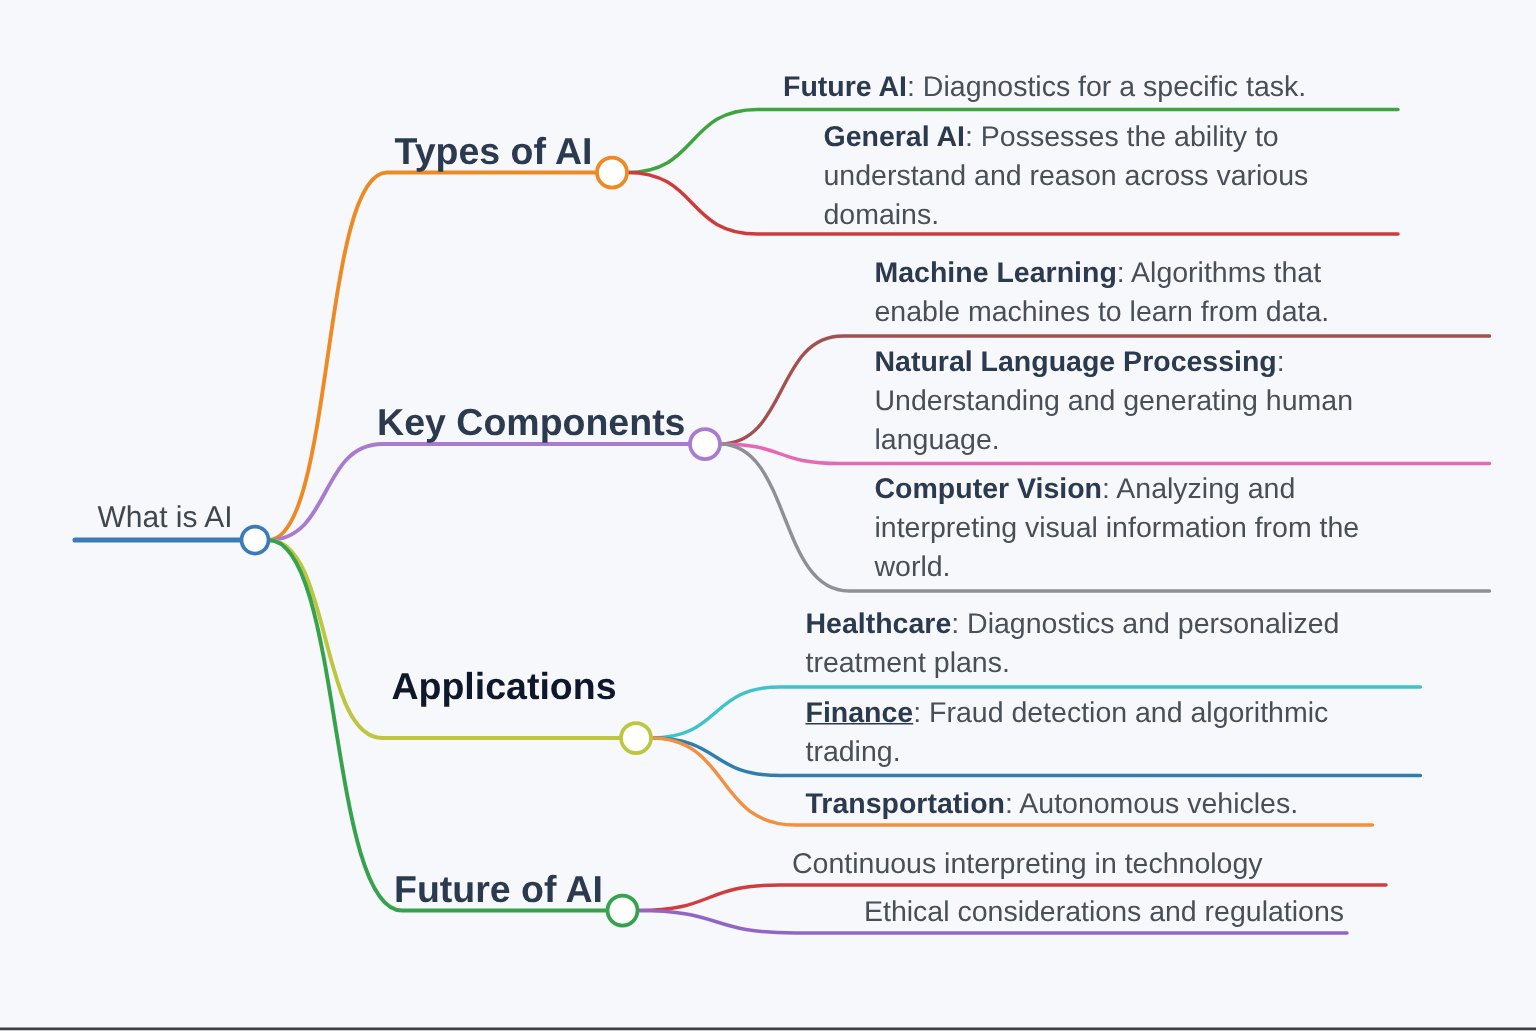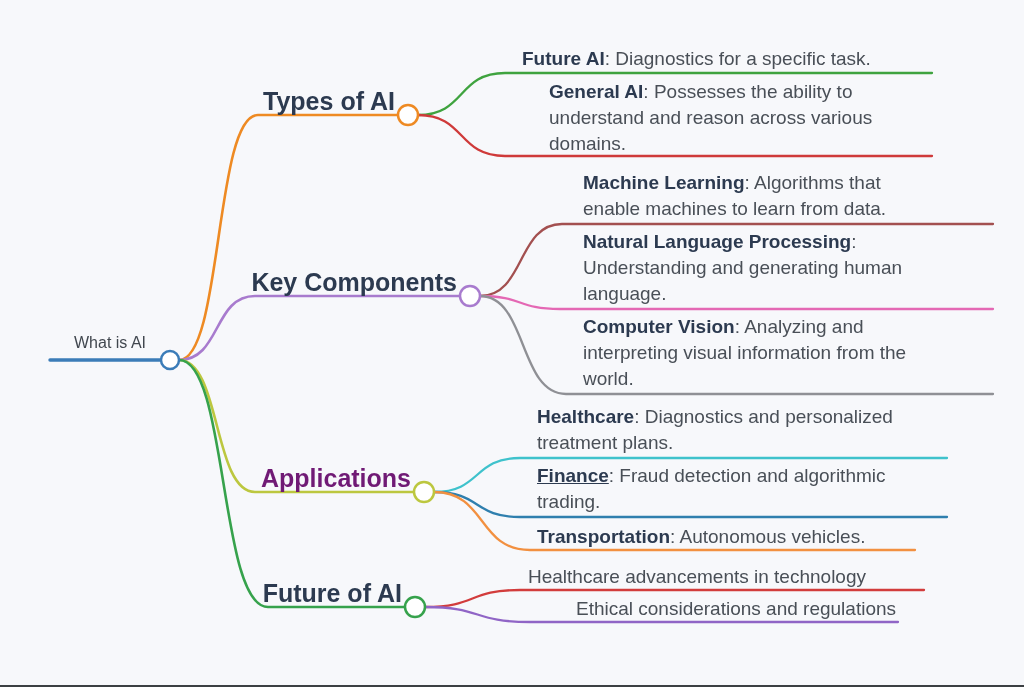--- a/index.html
+++ b/index.html
@@ -1,20 +1,20 @@
 <!DOCTYPE html>
 <html><head>
 <meta charset="utf-8">
 <style>
   html,body{margin:0;padding:0;}
   body{font-family:"Liberation Sans","DejaVu Sans",sans-serif;}
   #stage{position:relative;width:1024px;height:687px;overflow:hidden;}
   #links{position:absolute;left:0;top:0;}
   .node-label{position:absolute;white-space:nowrap;font-weight:bold;font-size:25px;text-align:right;cursor:pointer;}
-  .root-label{position:absolute;font-size:16px;text-align:center;cursor:pointer;}
+  .root-label{position:absolute;font-size:20px;text-align:center;cursor:pointer;}
   .leaf{position:absolute;font-size:19px;line-height:26px;cursor:pointer;}
   .leaf .term{font-weight:bold;}
   .bottom-edge{position:absolute;left:0;bottom:0;width:100%;height:2px;}
 </style>
 </head>
 <body>
 
 <div id="stage" style="background: rgb(247, 248, 251);">
   <svg id="links" width="1024" height="687">
       <path d="M 50,360 L 161,360" stroke="#3b7cb8" fill="none" stroke-width="3.4" stroke-linecap="round"></path>
@@ -39,23 +39,23 @@
       <circle cx="170" cy="360" r="9" fill="#ffffff" stroke="#3b7cb8" stroke-width="2.5"></circle>
     </svg>
   <div id="nodes">
       <div class="node-label" style="color: rgb(44, 58, 80); right: 629px; top: 87px;">Types of AI</div>
       <div class="leaf" style="left: 522px; top: 46px; width: 430px;"><span class="term" style="color: rgb(44, 58, 80);">Future AI</span><span style="color: rgb(73, 79, 87);">: Diagnostics for a specific task.</span></div>
       <div class="leaf" style="left: 549px; top: 79px; width: 368px;"><span class="term" style="color: rgb(44, 58, 80);">General AI</span><span style="color: rgb(73, 79, 87);">: Possesses the ability to understand and reason across various domains.</span></div>
       <div class="node-label" style="color: rgb(44, 58, 80); right: 567px; top: 268px;">Key Components</div>
       <div class="leaf" style="left: 583px; top: 170px; width: 358px;"><span class="term" style="color: rgb(44, 58, 80);">Machine Learning</span><span style="color: rgb(73, 79, 87);">: Algorithms that enable machines to learn from data.</span></div>
       <div class="leaf" style="left: 583px; top: 229px; width: 375px;"><span class="term" style="color: rgb(44, 58, 80);">Natural Language Processing</span><span style="color: rgb(73, 79, 87);">: Understanding and generating human language.</span></div>
       <div class="leaf" style="left: 583px; top: 314px; width: 375px;"><span class="term" style="color: rgb(44, 58, 80);">Computer Vision</span><span style="color: rgb(73, 79, 87);">: Analyzing and interpreting visual information from the world.</span></div>
-      <div class="node-label" style="color: #701a75; right: 613px; top: 464px;">Applications</div>
+      <div class="node-label" style="color: #0f172a; right: 613px; top: 444px;">Applications</div>
       <div class="leaf" style="left: 537px; top: 404px; width: 405px;"><span class="term" style="color: rgb(44, 58, 80);">Healthcare</span><span style="color: rgb(73, 79, 87);">: Diagnostics and personalized treatment plans.</span></div>
       <div class="leaf" style="left: 537px; top: 463px; width: 400px;"><span class="term" style="color: rgb(44, 58, 80); text-decoration: underline;">Finance</span><span style="color: rgb(73, 79, 87);">: Fraud detection and algorithmic trading.</span></div>
       <div class="leaf" style="left: 537px; top: 524px; width: 420px;"><span class="term" style="color: rgb(44, 58, 80);">Transportation</span><span style="color: rgb(73, 79, 87);">: Autonomous vehicles.</span></div>
       <div class="node-label" style="color: rgb(44, 58, 80); right: 622px; top: 579px;">Future of AI</div>
-      <div class="leaf" style="left: 528px; top: 564px; width: 430px;"><span style="color: rgb(73, 79, 87);">Healthcare advancements in technology</span></div>
+      <div class="leaf" style="left: 528px; top: 564px; width: 430px;"><span style="color: rgb(73, 79, 87);">Continuous interpreting in technology</span></div>
       <div class="leaf" style="left: 528px; top: 596px; width: 430px; margin-left: 48px;"><span style="color: rgb(73, 79, 87);">Ethical considerations and regulations</span></div>
     </div>
   <div class="root-label" id="rootLabel" style="left: 45px; width: 130px; top: 334px; color: rgb(65, 71, 79);">What is AI</div>
   <div class="bottom-edge" style="background: rgb(60, 64, 67);"></div>
 </div>
 
 </body></html>

